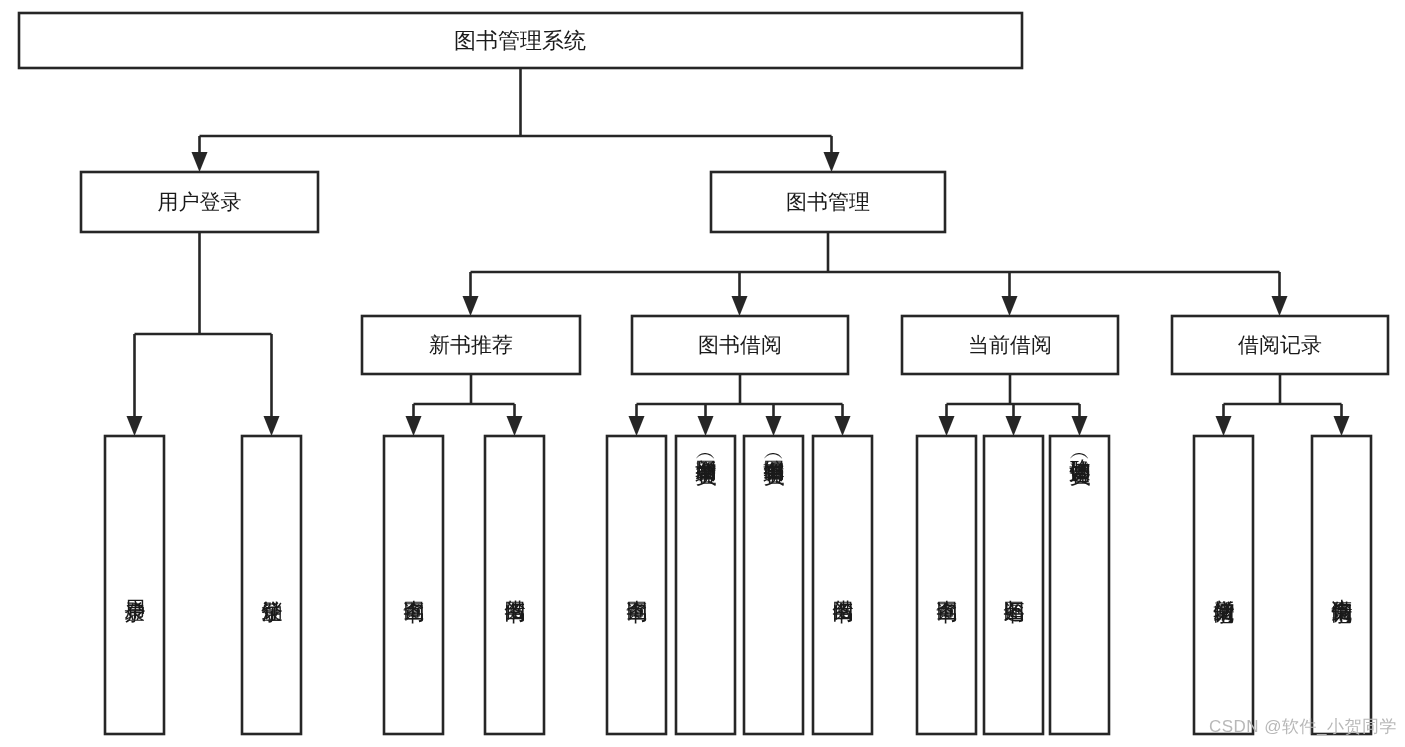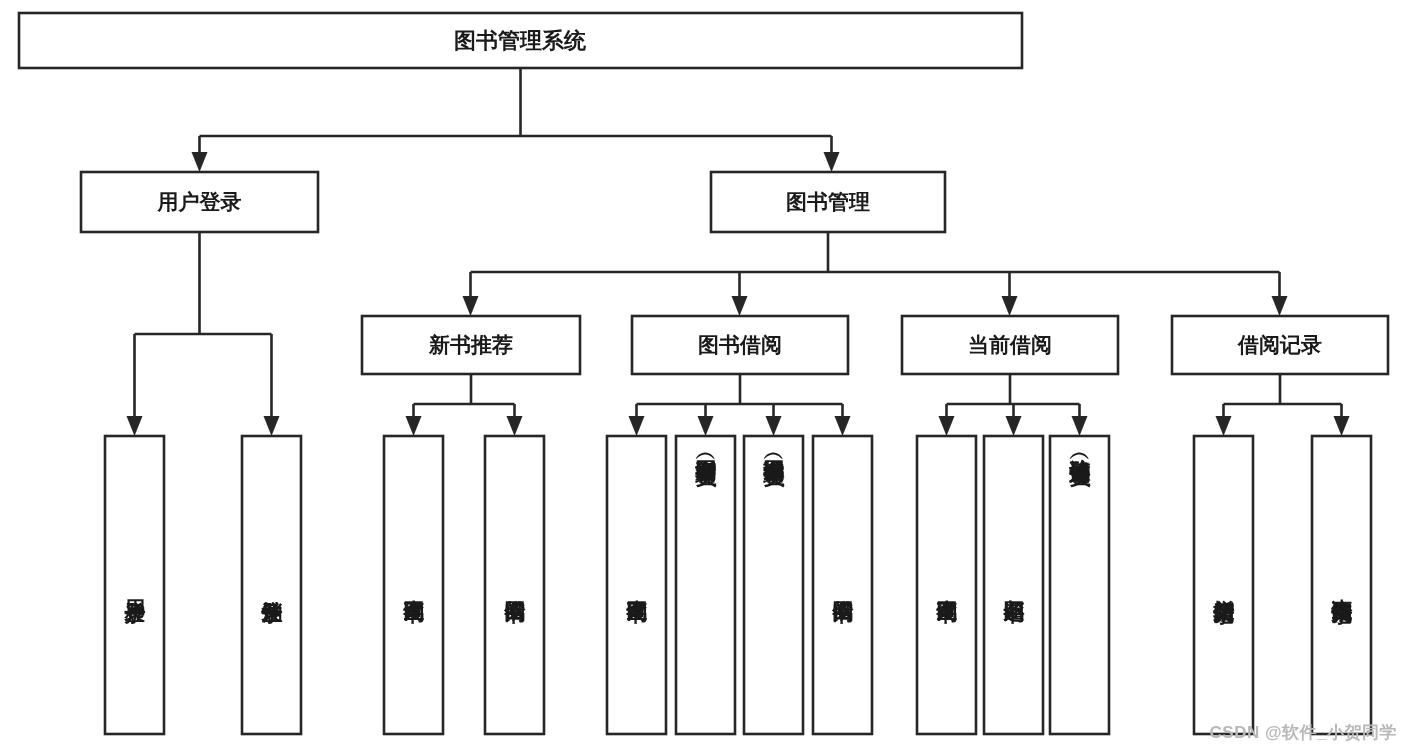--- a/index.html
+++ b/index.html
@@ -12,21 +12,20 @@
     width: 1405px;
     height: 747px;
     font-family: "Liberation Sans", "DejaVu Sans", sans-serif;
     overflow: hidden;
     position: relative;
   }
   #diagram-root {
     position: relative;
     width: 1405px;
     height: 747px;
-    font-weight: bold;
   }
   svg.flow {
     position: absolute;
     top: 0;
     left: 0;
     width: 1405px;
     height: 747px;
     display: block;
   }
   .node-rect {
@@ -69,21 +68,21 @@
     font-size: 21px;
     line-height: 1.18;
     letter-spacing: 1px;
     color: #1a1a1a;
     white-space: nowrap;
     text-align: center;
   }
   .watermark {
     position: absolute;
     right: 8px;
-    bottom: 3px;
+    bottom: 9px;
     font-family: "Liberation Sans", "DejaVu Sans", sans-serif;
     font-size: 17px;
     color: #b8b8b8;
     letter-spacing: 0.5px;
     user-select: none;
   }
 </style>
 </head>
 <body>
 

